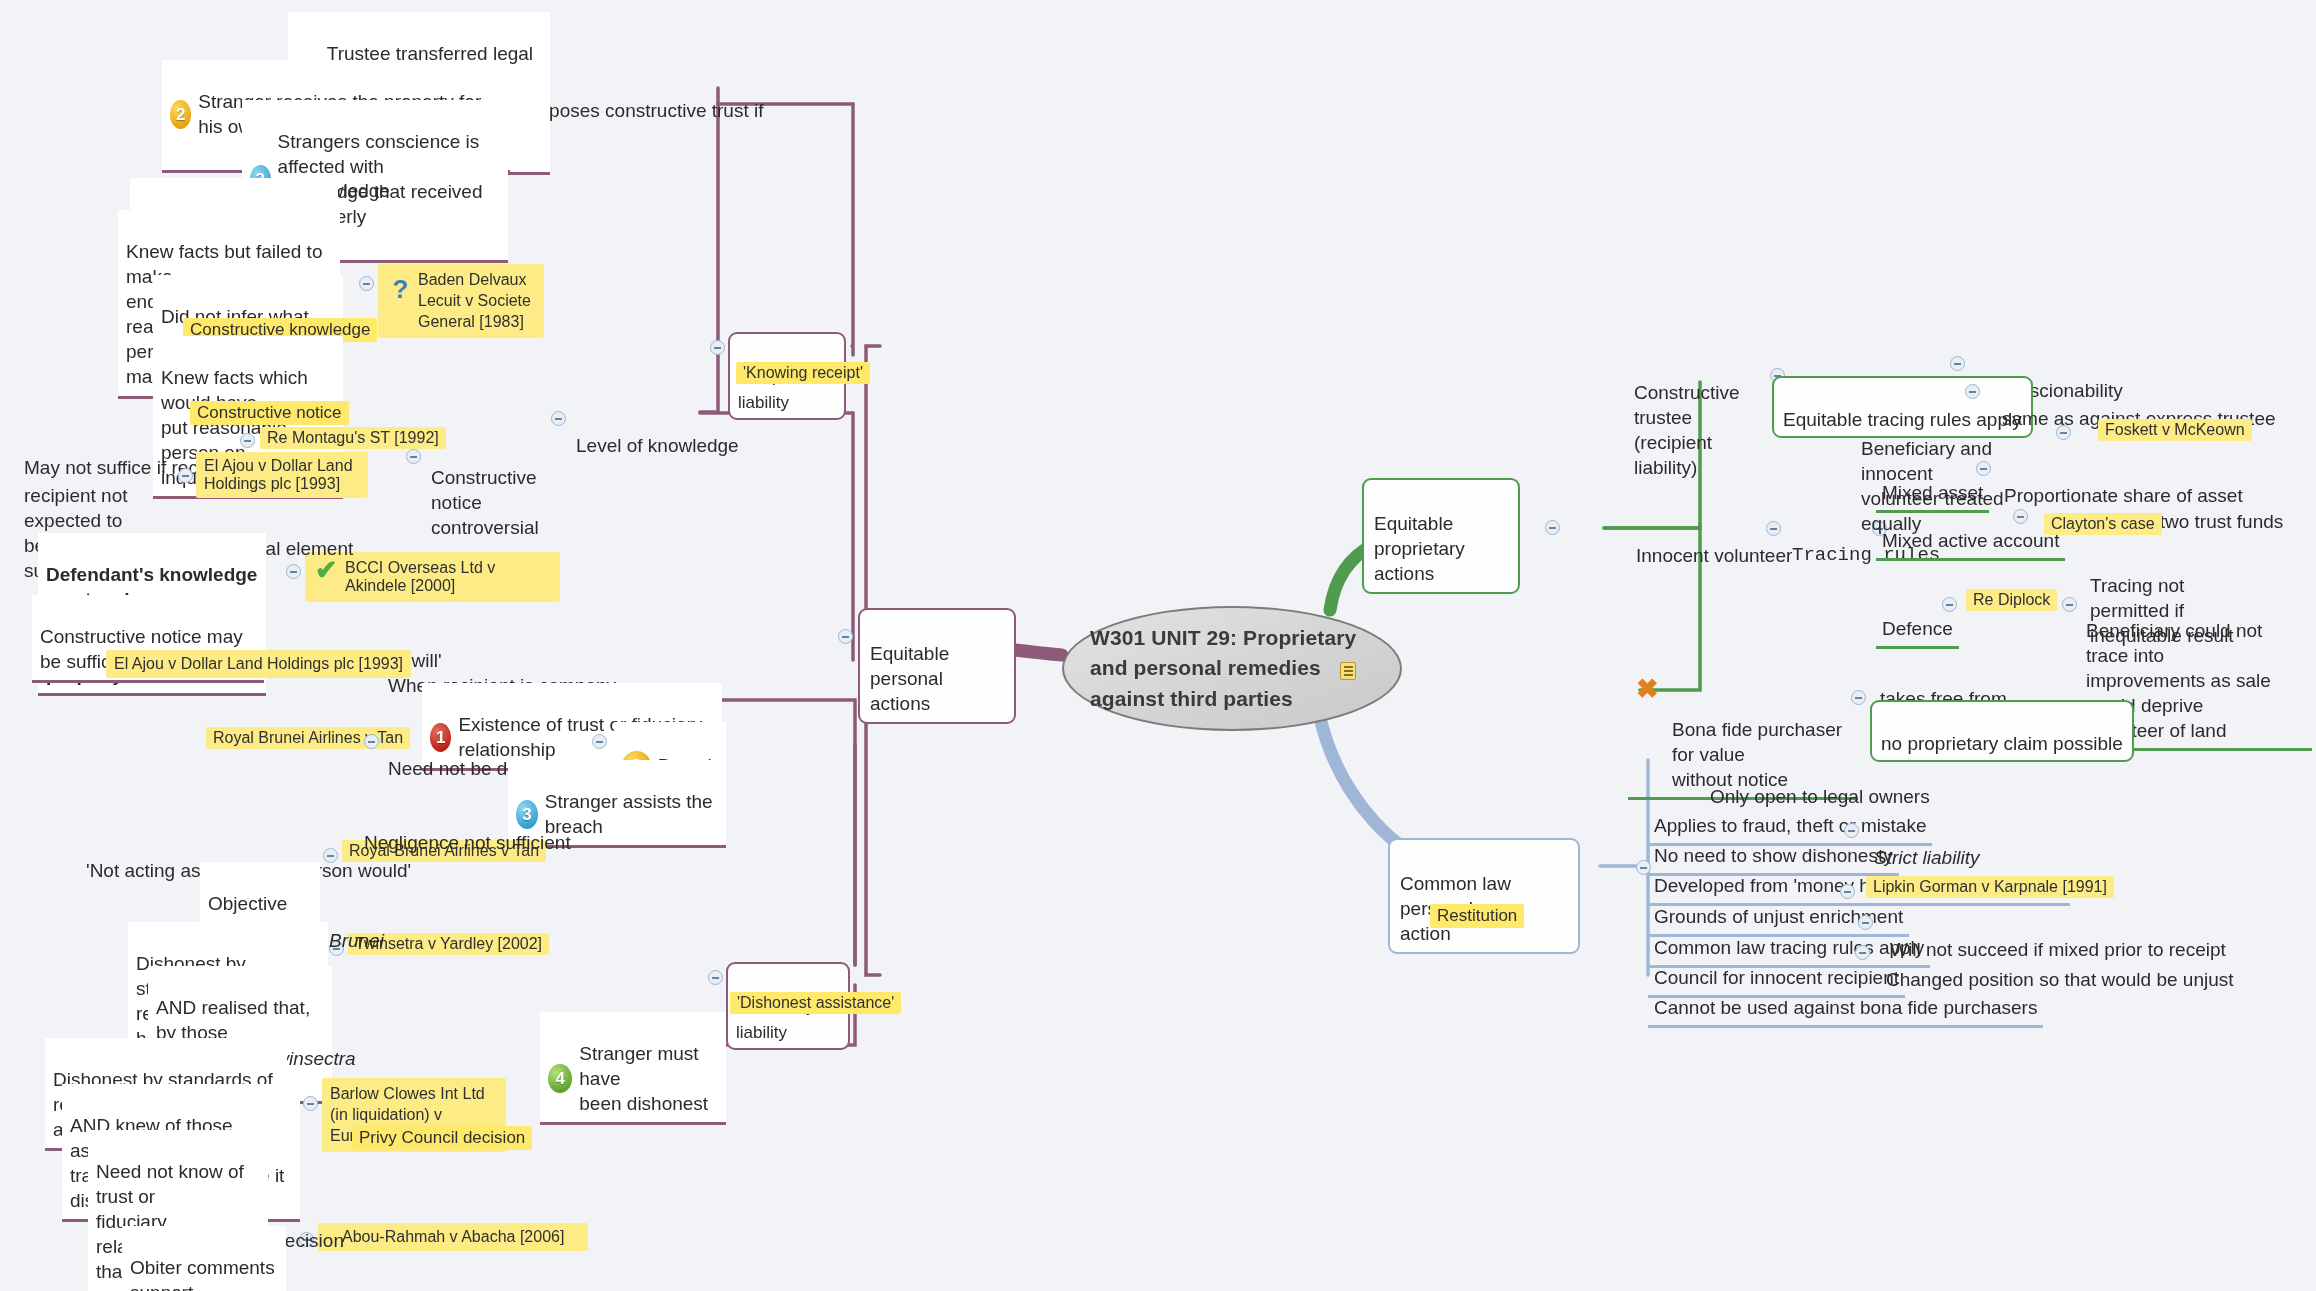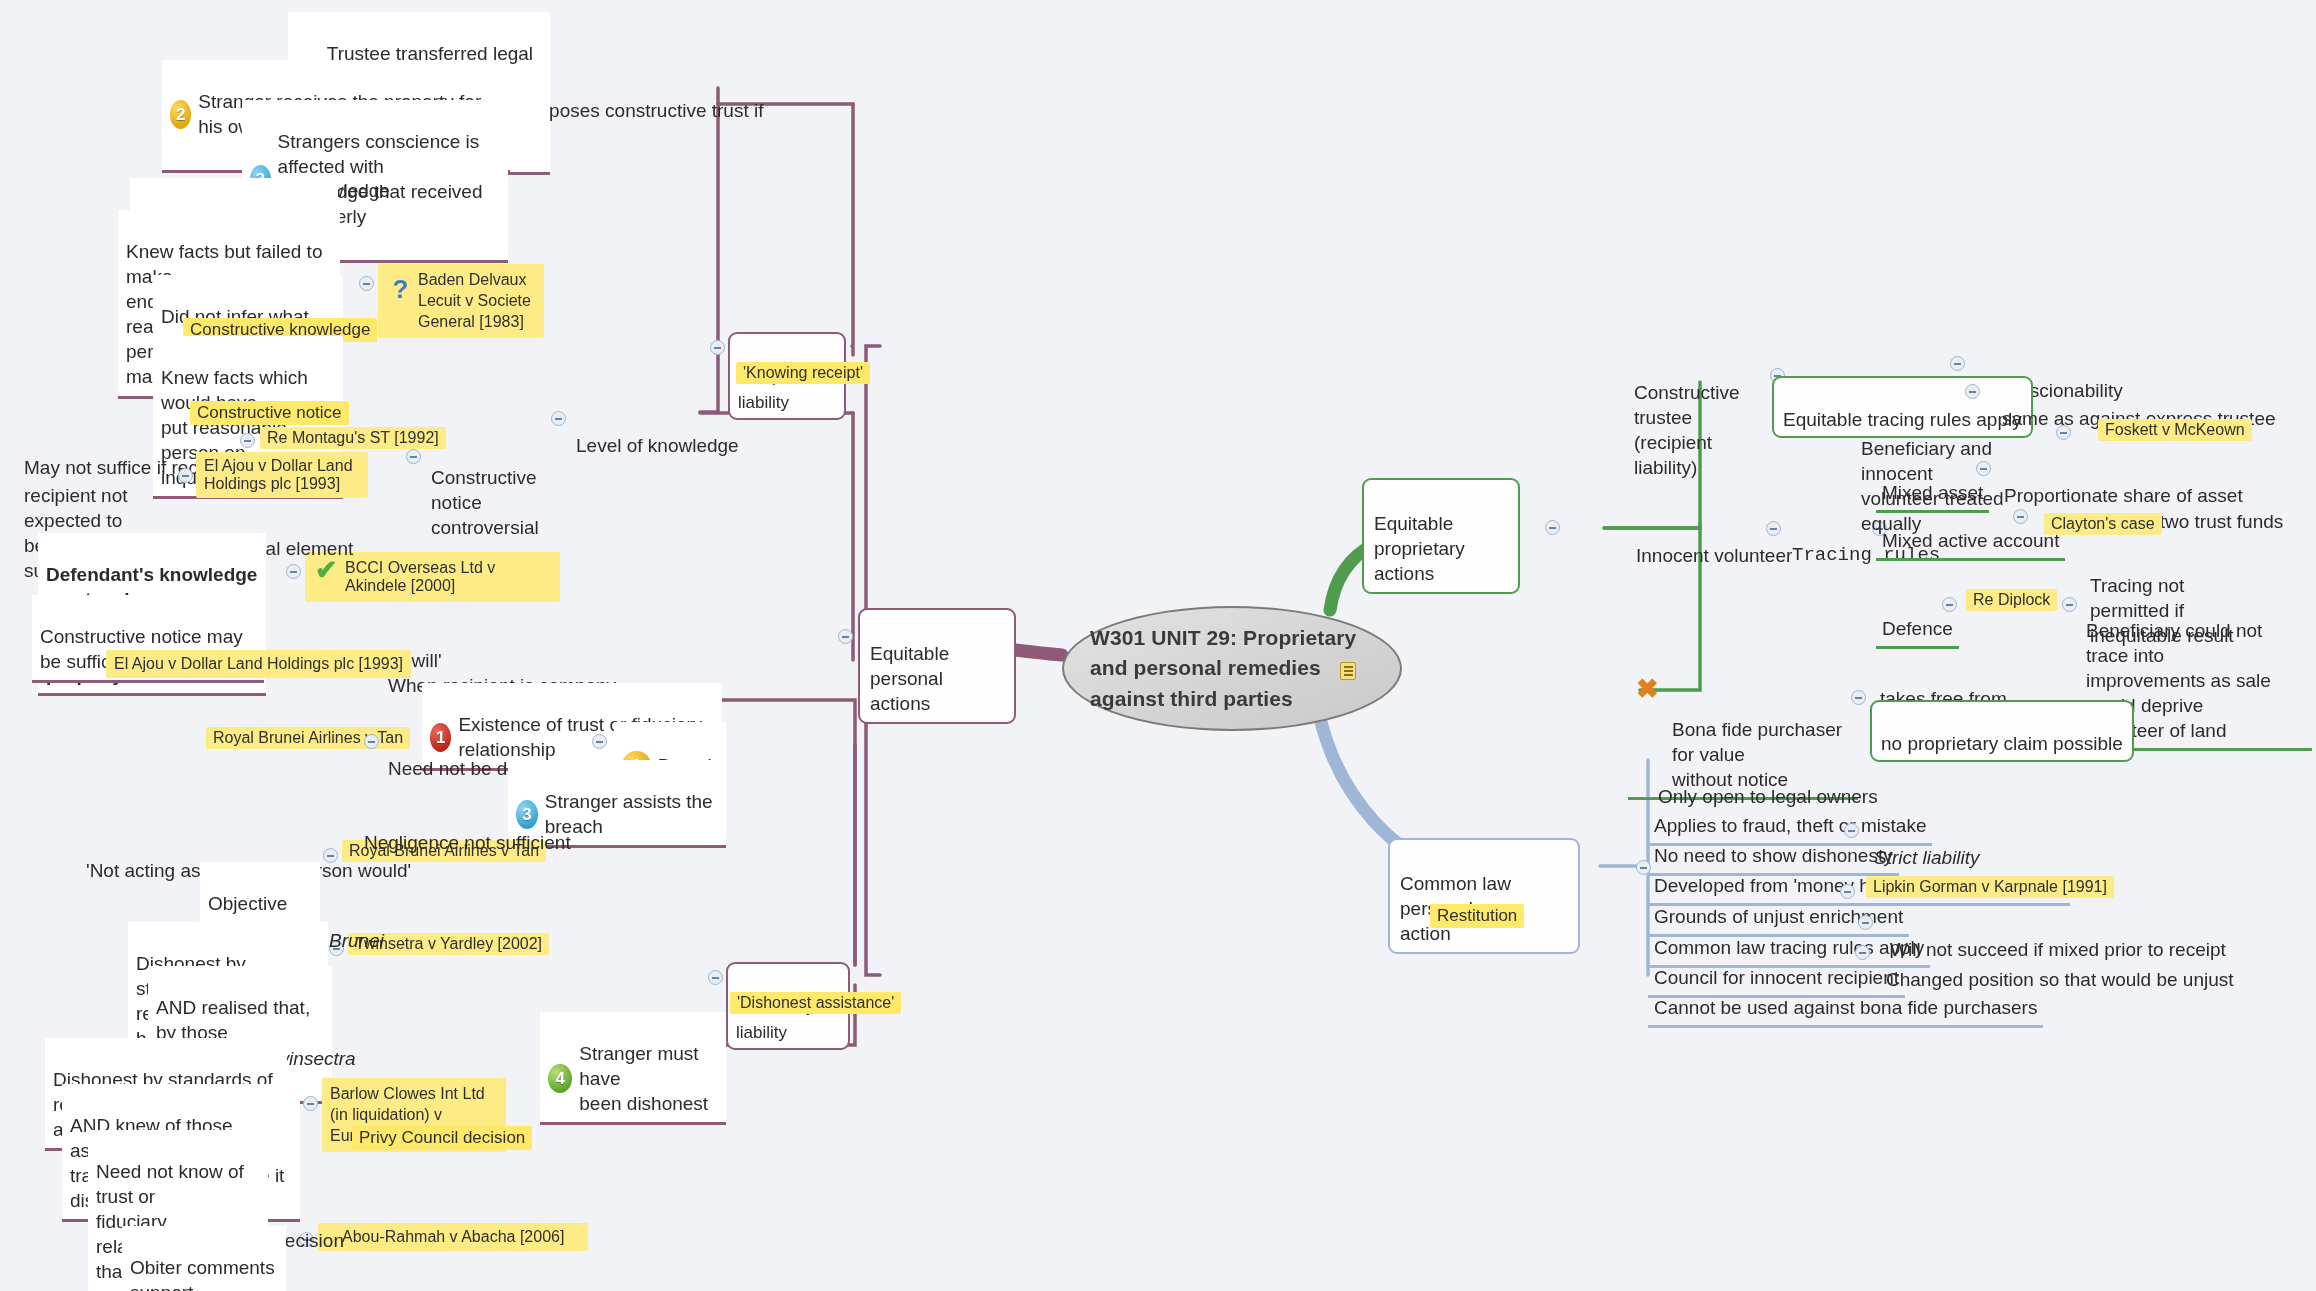--- a/index.html
+++ b/index.html
@@ -402,21 +402,21 @@
     <span class="ico cross" style="position:absolute; left:8px; top:14px;">✖</span>
     <span>Bona fide purchaser for value
 without notice</span></div>
   <div class="tog" style="left:1851px; top:690px;"></div>
   <div class="node plain" style="left:1874px; top:658px; width:176px;">
     <span>takes free from beneficiaries
 equitable interest</span></div>
   <div class="node boxed green" style="left:1870px; top:700px; padding:4px 9px;">
     <span>no proprietary claim possible</span></div>
 
-  <div class="node plain" style="left:1652px; top:756px;">
+  <div class="node plain" style="left:1704px; top:756px;">
     <span>Only open to legal owners</span></div>
   <div class="node ul blue" style="left:1648px; top:785px;">
     <span>Applies to fraud, theft or mistake</span></div>
   <div class="node ul blue" style="left:1648px; top:815px;">
     <span>No need to show dishonesty</span></div>
   <div class="tog" style="left:1844px; top:823px;"></div>
   <div class="node plain italic" style="left:1868px; top:817px;">
     <span>Strict liability</span></div>
   <div class="node ul blue" style="left:1648px; top:845px;">
     <span>Developed from 'money had and received' cases</span></div>

